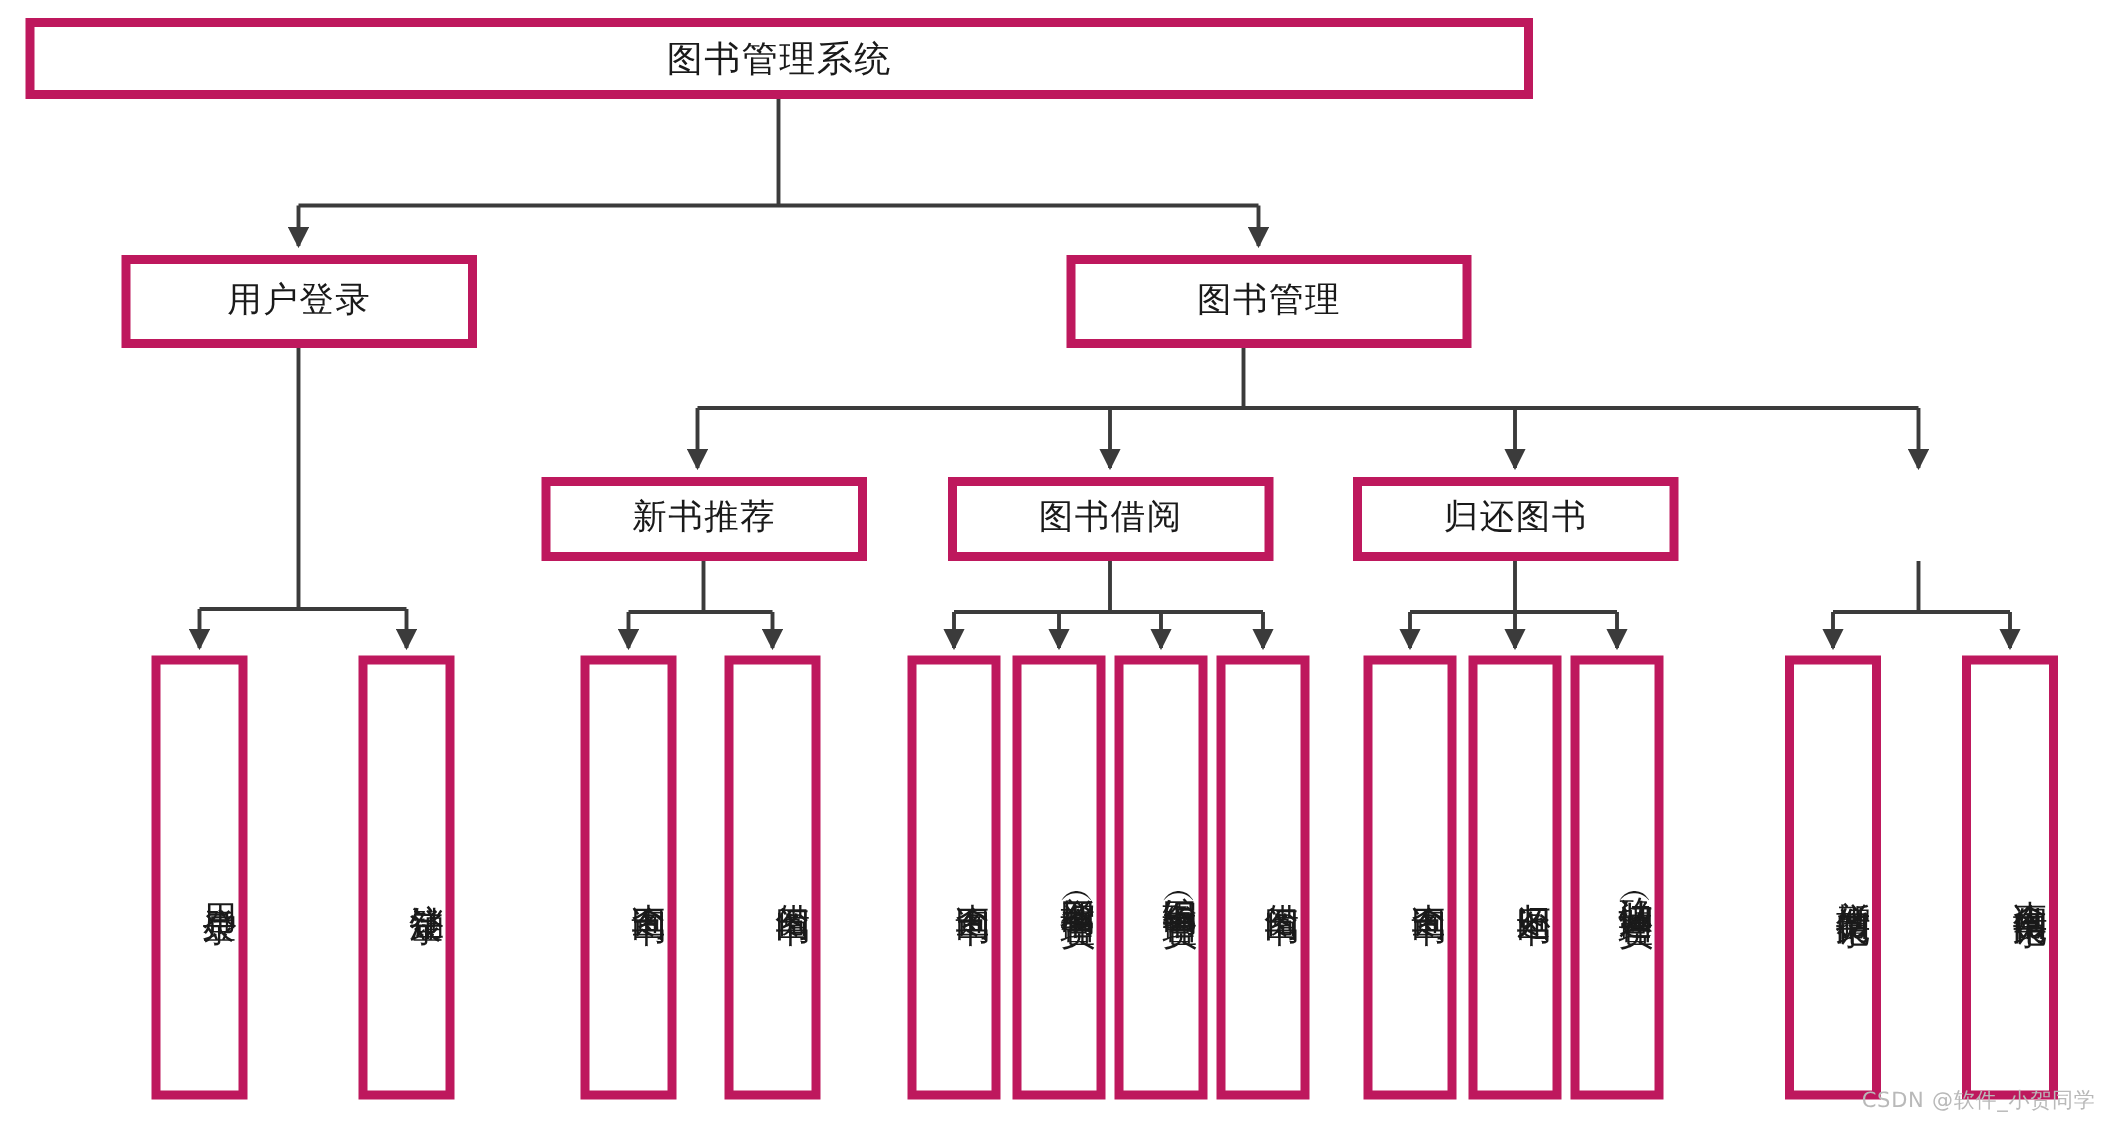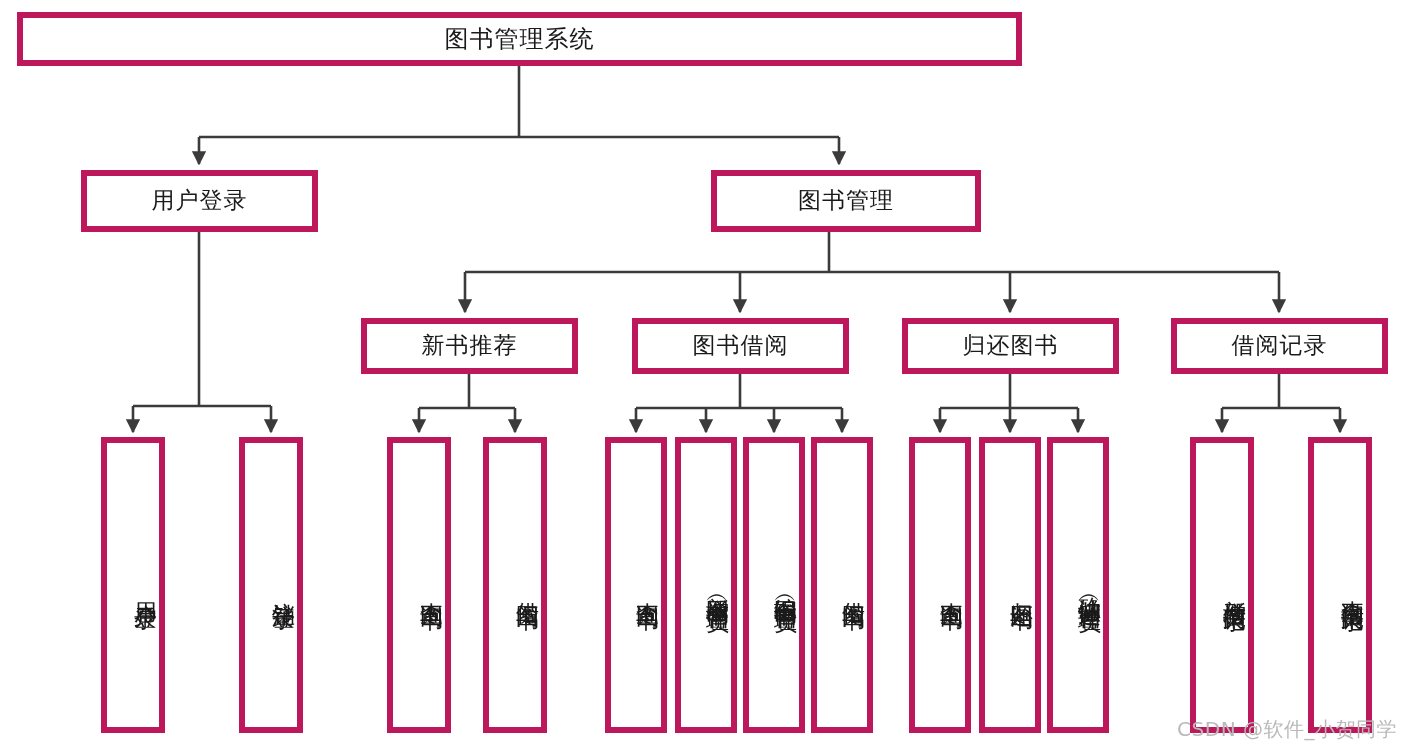--- a/index.html
+++ b/index.html
@@ -57,21 +57,21 @@
     display: block;
     white-space: nowrap;
   }
   .node.root {
     font-size: 24px;
   }
   #watermark {
     position: absolute;
     right: 8px;
     bottom: 4px;
-    font-size: 20px;
+    font-size: 14px;
     color: #b9b9b9;
     letter-spacing: 0.5px;
     white-space: nowrap;
     user-select: none;
   }
 </style>
 </head>
 <body>
 
 <div id="diagram-root">
@@ -139,23 +139,20 @@
 
   <div class="node horiz" style="left:361px; top:318px; width:217px; height:56px;">
     <span>新书推荐</span>
   </div>
   <div class="node horiz" style="left:632px; top:318px; width:217px; height:56px;">
     <span>图书借阅</span>
   </div>
   <div class="node horiz" style="left:902px; top:318px; width:217px; height:56px;">
     <span>归还图书</span>
   </div>
-  <div class="node horiz" style="left:1171px; top:318px; width:217px; height:56px;">
-    <span>借阅记录</span>
-  </div>
 
   <div class="node vert" style="left:101px; top:437px; width:64px; height:296px;">
     <span class="vlabel">用户登录</span>
   </div>
   <div class="node vert" style="left:239px; top:437px; width:64px; height:296px;">
     <span class="vlabel">注销登录</span>
   </div>
 
   <div class="node vert" style="left:387px; top:437px; width:64px; height:296px;">
     <span class="vlabel">查询图书</span>

